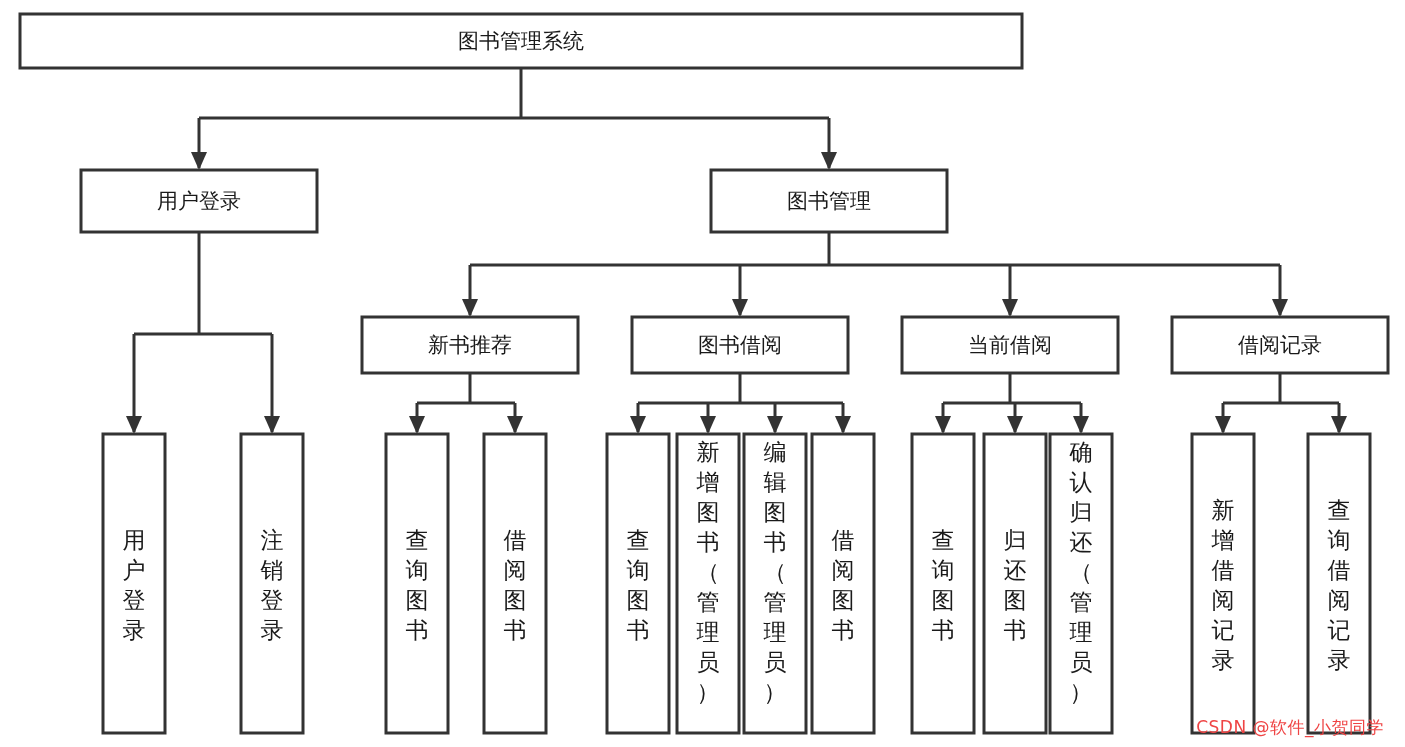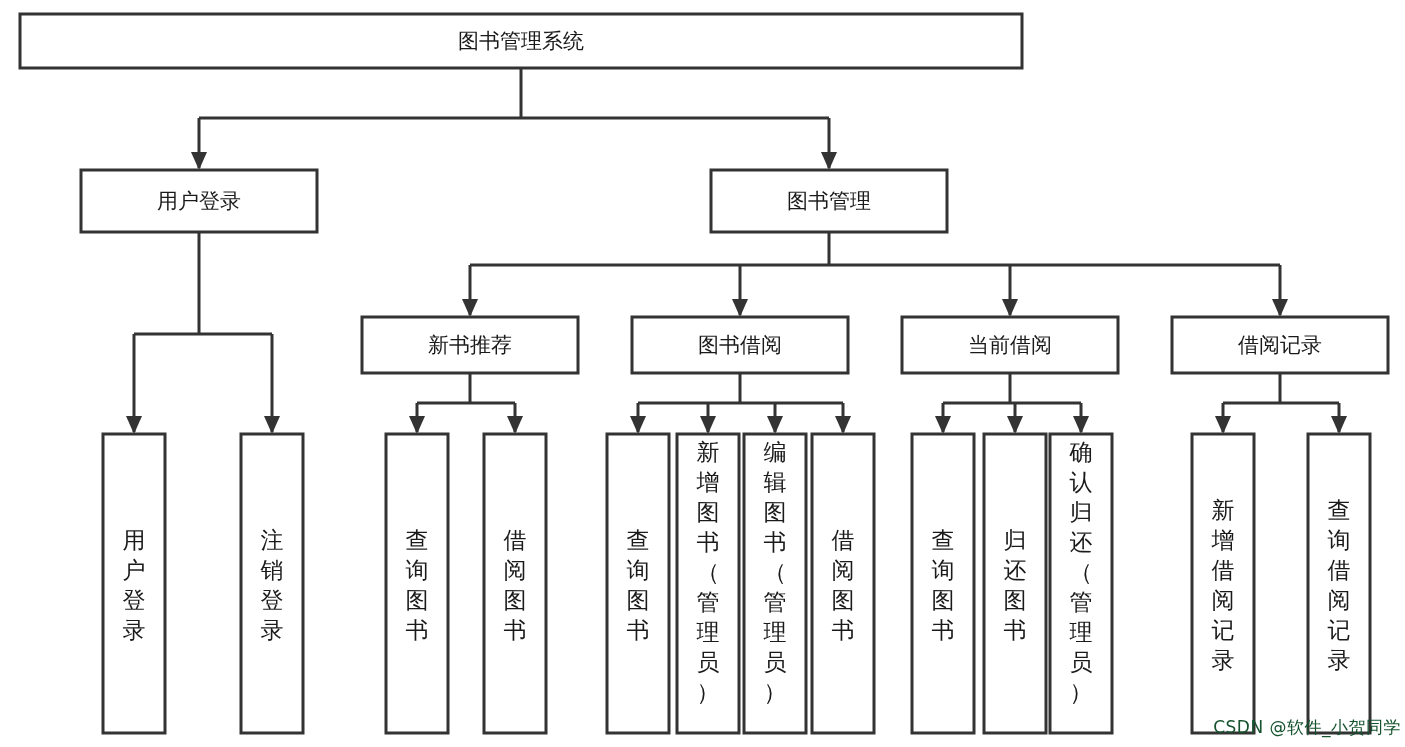--- a/index.html
+++ b/index.html
@@ -54,25 +54,25 @@
     dominant-baseline: middle;
   }
   .leaf-label {
     fill: #1a1a1a;
     font-family: "DejaVu Sans", "Liberation Sans", sans-serif;
     font-size: 23px;
     text-anchor: middle;
   }
   .watermark {
     position: absolute;
-    right: 4px;
+    right: 21px;
     bottom: 8px;
     font-family: "DejaVu Sans", "Liberation Sans", sans-serif;
     font-size: 17px;
-    color: #14532d;
+    color: #ef4444;
     letter-spacing: 0.5px;
     white-space: nowrap;
     pointer-events: none;
     text-align: center;
   }
 </style>
 </head>
 <body>
 
 <div id="diagram-root">

